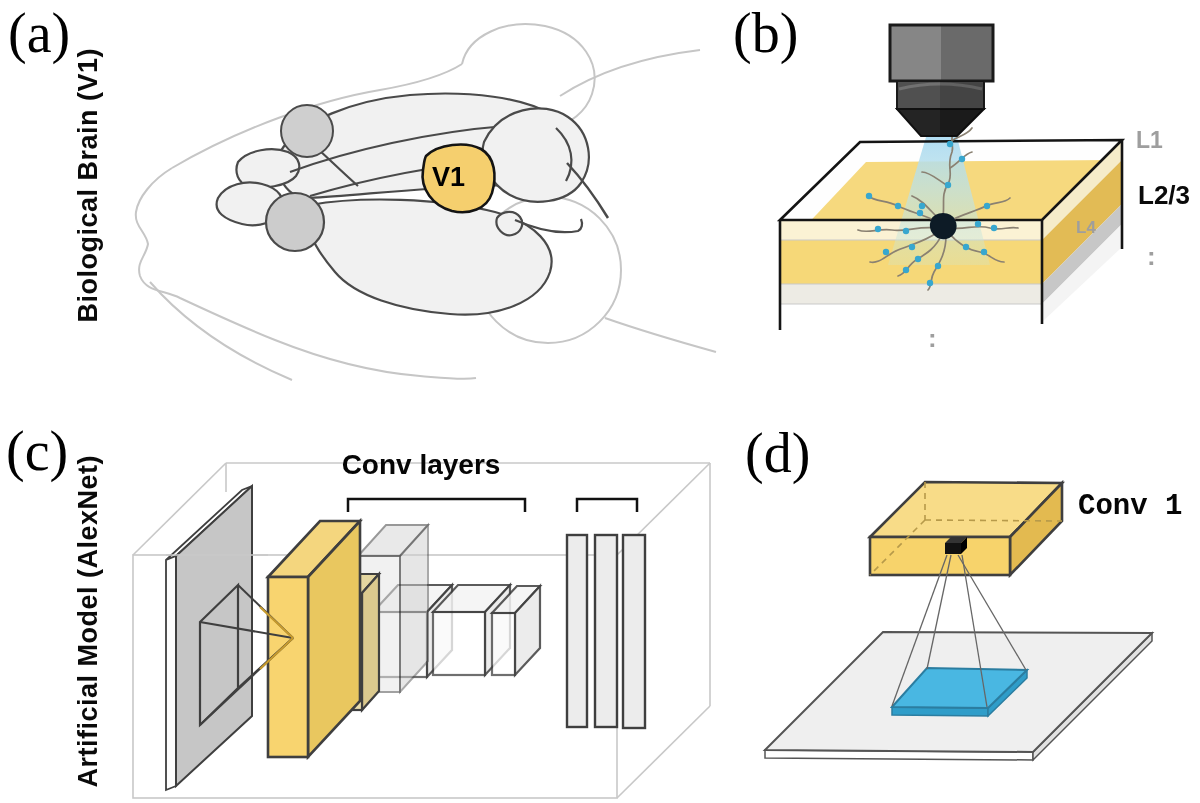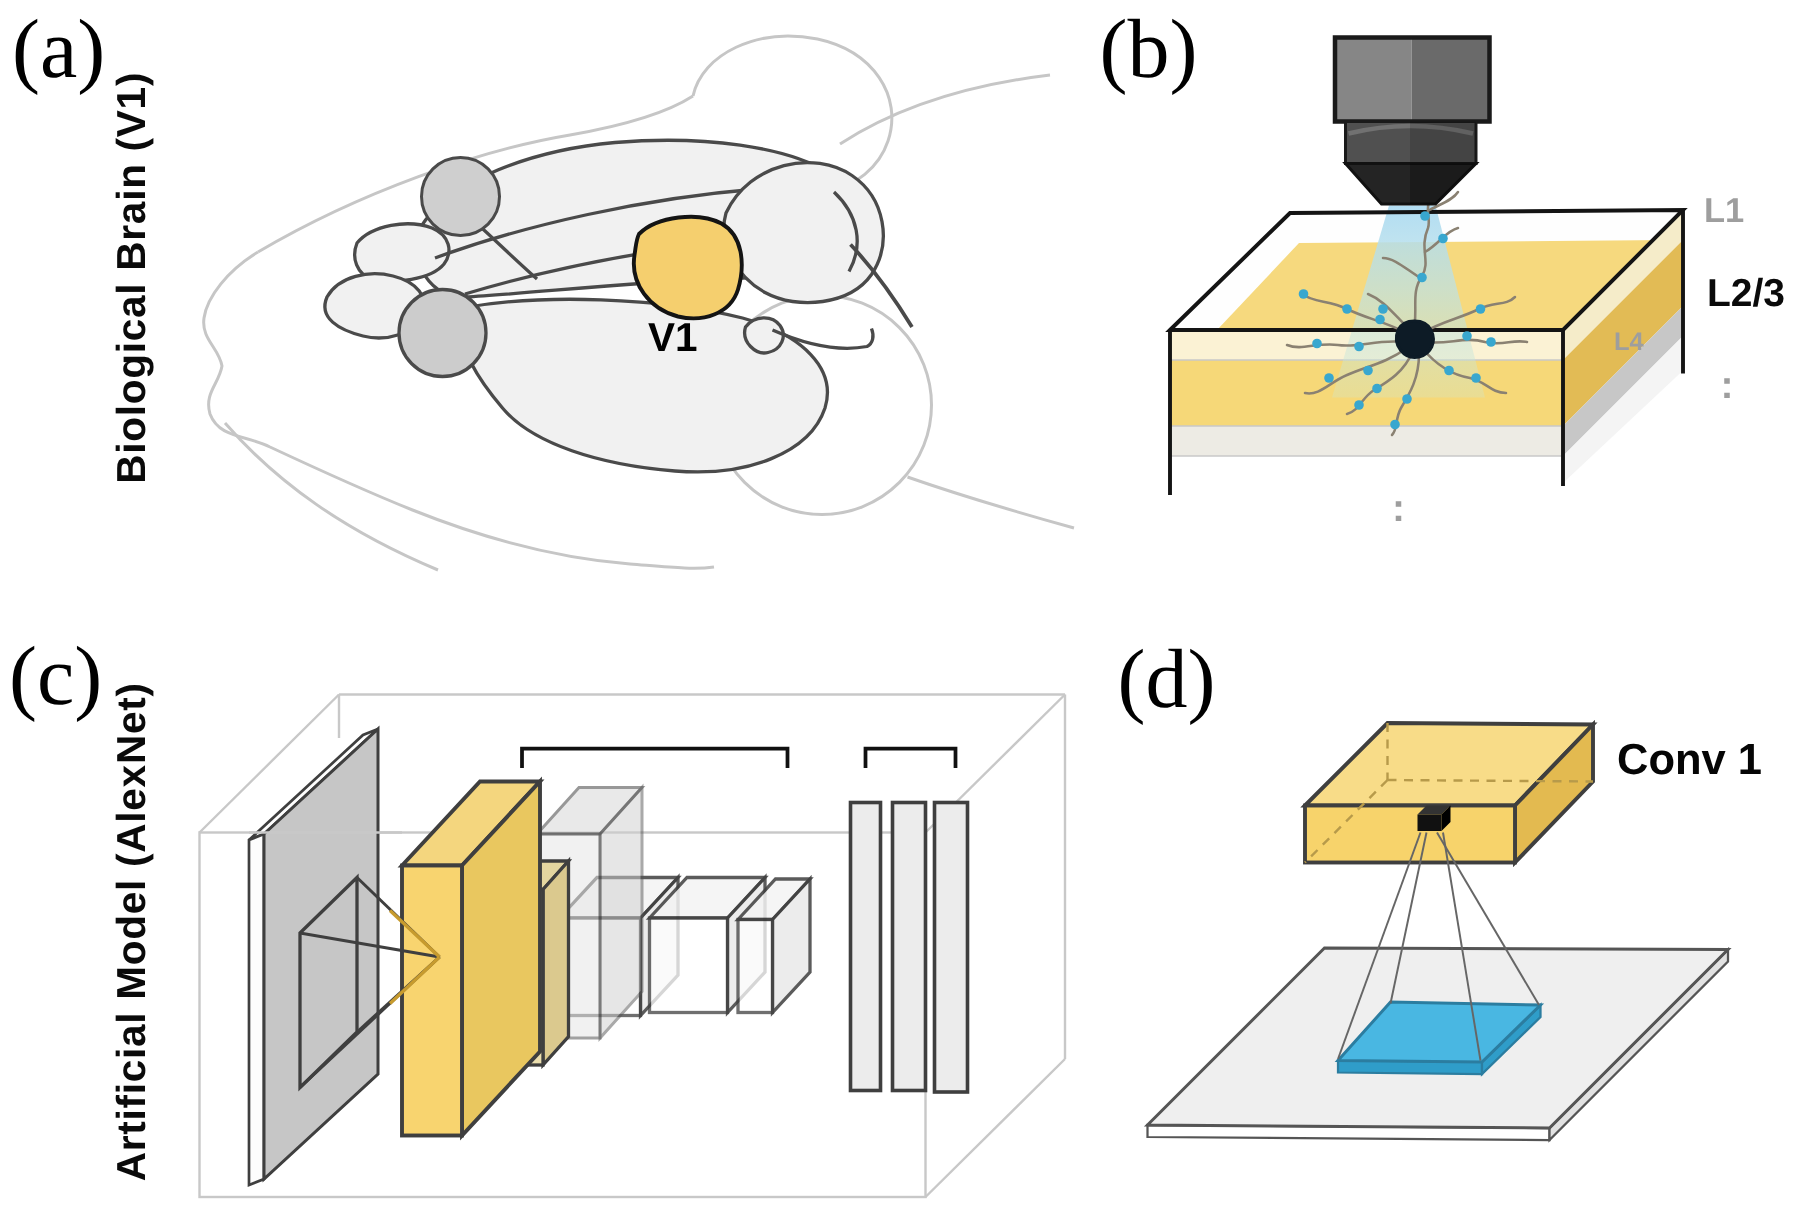--- a/index.html
+++ b/index.html
@@ -5,23 +5,23 @@
   html,body{margin:0;padding:0;background:#ffffff;}
   .canvas{position:relative;width:1200px;height:803px;background:#fff;overflow:hidden;
           font-family:"Liberation Sans",sans-serif;}
   .fig-svg{position:absolute;left:0;top:0;}
   .txt{position:absolute;white-space:nowrap;line-height:1.05;color:#111;}
   .tag{font-family:"Liberation Serif",serif;font-size:56px;font-weight:400;color:#000;}
   .rot{transform:rotate(-90deg);transform-origin:center center;text-align:center;
        font-weight:bold;font-size:27px;letter-spacing:0.5px;color:#0a0a0a;}
   .bold-label{font-weight:bold;}
   .gray-label{color:#9e9e9e;font-weight:bold;}
-  .v1{font-size:27px;font-weight:bold;color:#000;margin-top:48px;}
+  .v1{font-size:27px;font-weight:bold;color:#000;}
   .bracket-label{font-weight:bold;font-size:28px;text-align:center;color:#050505;}
-  .conv1{font-size:29px;font-weight:bold;color:#050505;}
+  .conv1{font-size:29px;font-weight:bold;color:#050505;font-family:Liberation Mono, monospace;}
 </style>
 </head>
 <body>
 
 <div class="canvas">
 
   <svg class="fig-svg" width="1200" height="803" viewBox="0 0 1200 803">
     <defs>
       <linearGradient id="beamGrad" x1="0" y1="0" x2="0" y2="1">
         <stop offset="0" stop-color="#addbf2" stop-opacity="0.95"></stop>
@@ -266,15 +266,16 @@
   <div class="txt rot" style="left:-97px;top:607px;width:370px;">Artificial Model (AlexNet)</div>
 
   <div class="txt v1" style="left:432px;top:163px;">V1</div>
 
   <div class="txt gray-label" style="left:1136px;top:128px;font-size:23px;">L1</div>
   <div class="txt bold-label" style="left:1138px;top:182px;font-size:26px;color:#0a0a0a;">L2/3</div>
   <div class="txt gray-label" style="left:1076px;top:219px;font-size:17px;">L4</div>
   <div class="txt gray-label" style="left:1147px;top:243px;font-size:26px;">:</div>
   <div class="txt gray-label" style="left:928px;top:325px;font-size:26px;">:</div>
 
+  <div class="txt bracket-label" style="left:340px;top:450px;width:162px;">Conv layers</div>
 
   <div class="txt conv1" style="left:1078px;top:492px;">Conv 1</div>
 </div>
 
 </body></html>

